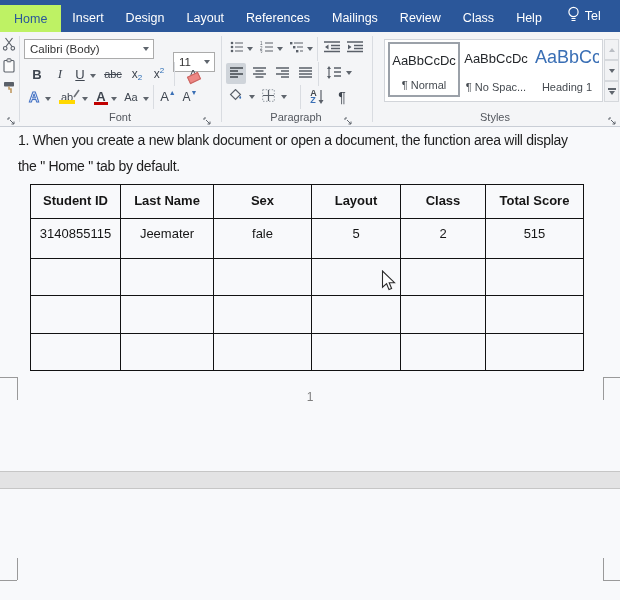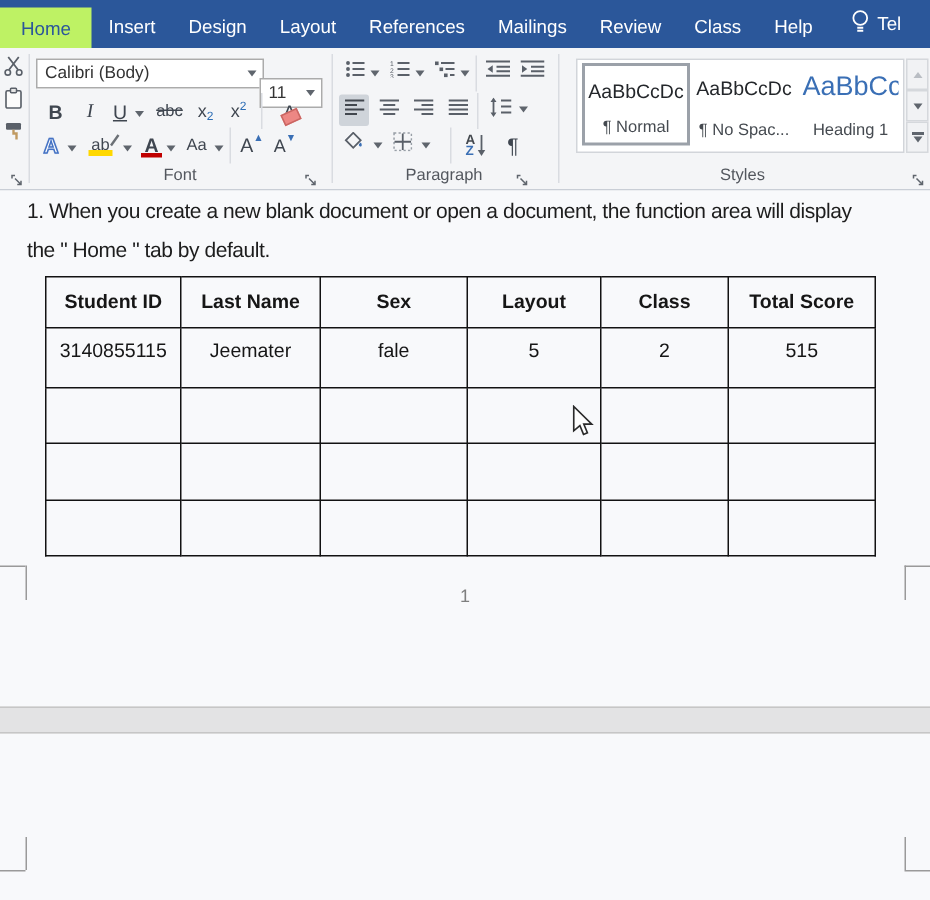--- a/index.html
+++ b/index.html
@@ -105,21 +105,21 @@
           </svg>
       </span>
     </div>
     <div class="launcher" style="left:7px">
       <svg width="9" height="9" viewBox="0 0 9 9">
           <path d="M1 3V1h2" stroke="#5f656d" fill="none"></path>
           <path d="M3 3l4 4M7 4.5V7H4.5" stroke="#5f656d" fill="none"></path>
         </svg>
     </div>
 
-    <div class="combo" style="left:24px;top:7px;width:152px;height:20px">
+    <div class="combo" style="left:24px;top:7px;width:130px;height:20px">
       <span class="txt">Calibri (Body)</span>
       <span class="arr">
           <span class="dd"></span>
         </span>
     </div>
     <div class="combo" style="left:173px;top:20px;width:42px;height:20px">
       <span class="txt">11</span>
       <span class="arr">
           <span class="dd"></span>
         </span>

